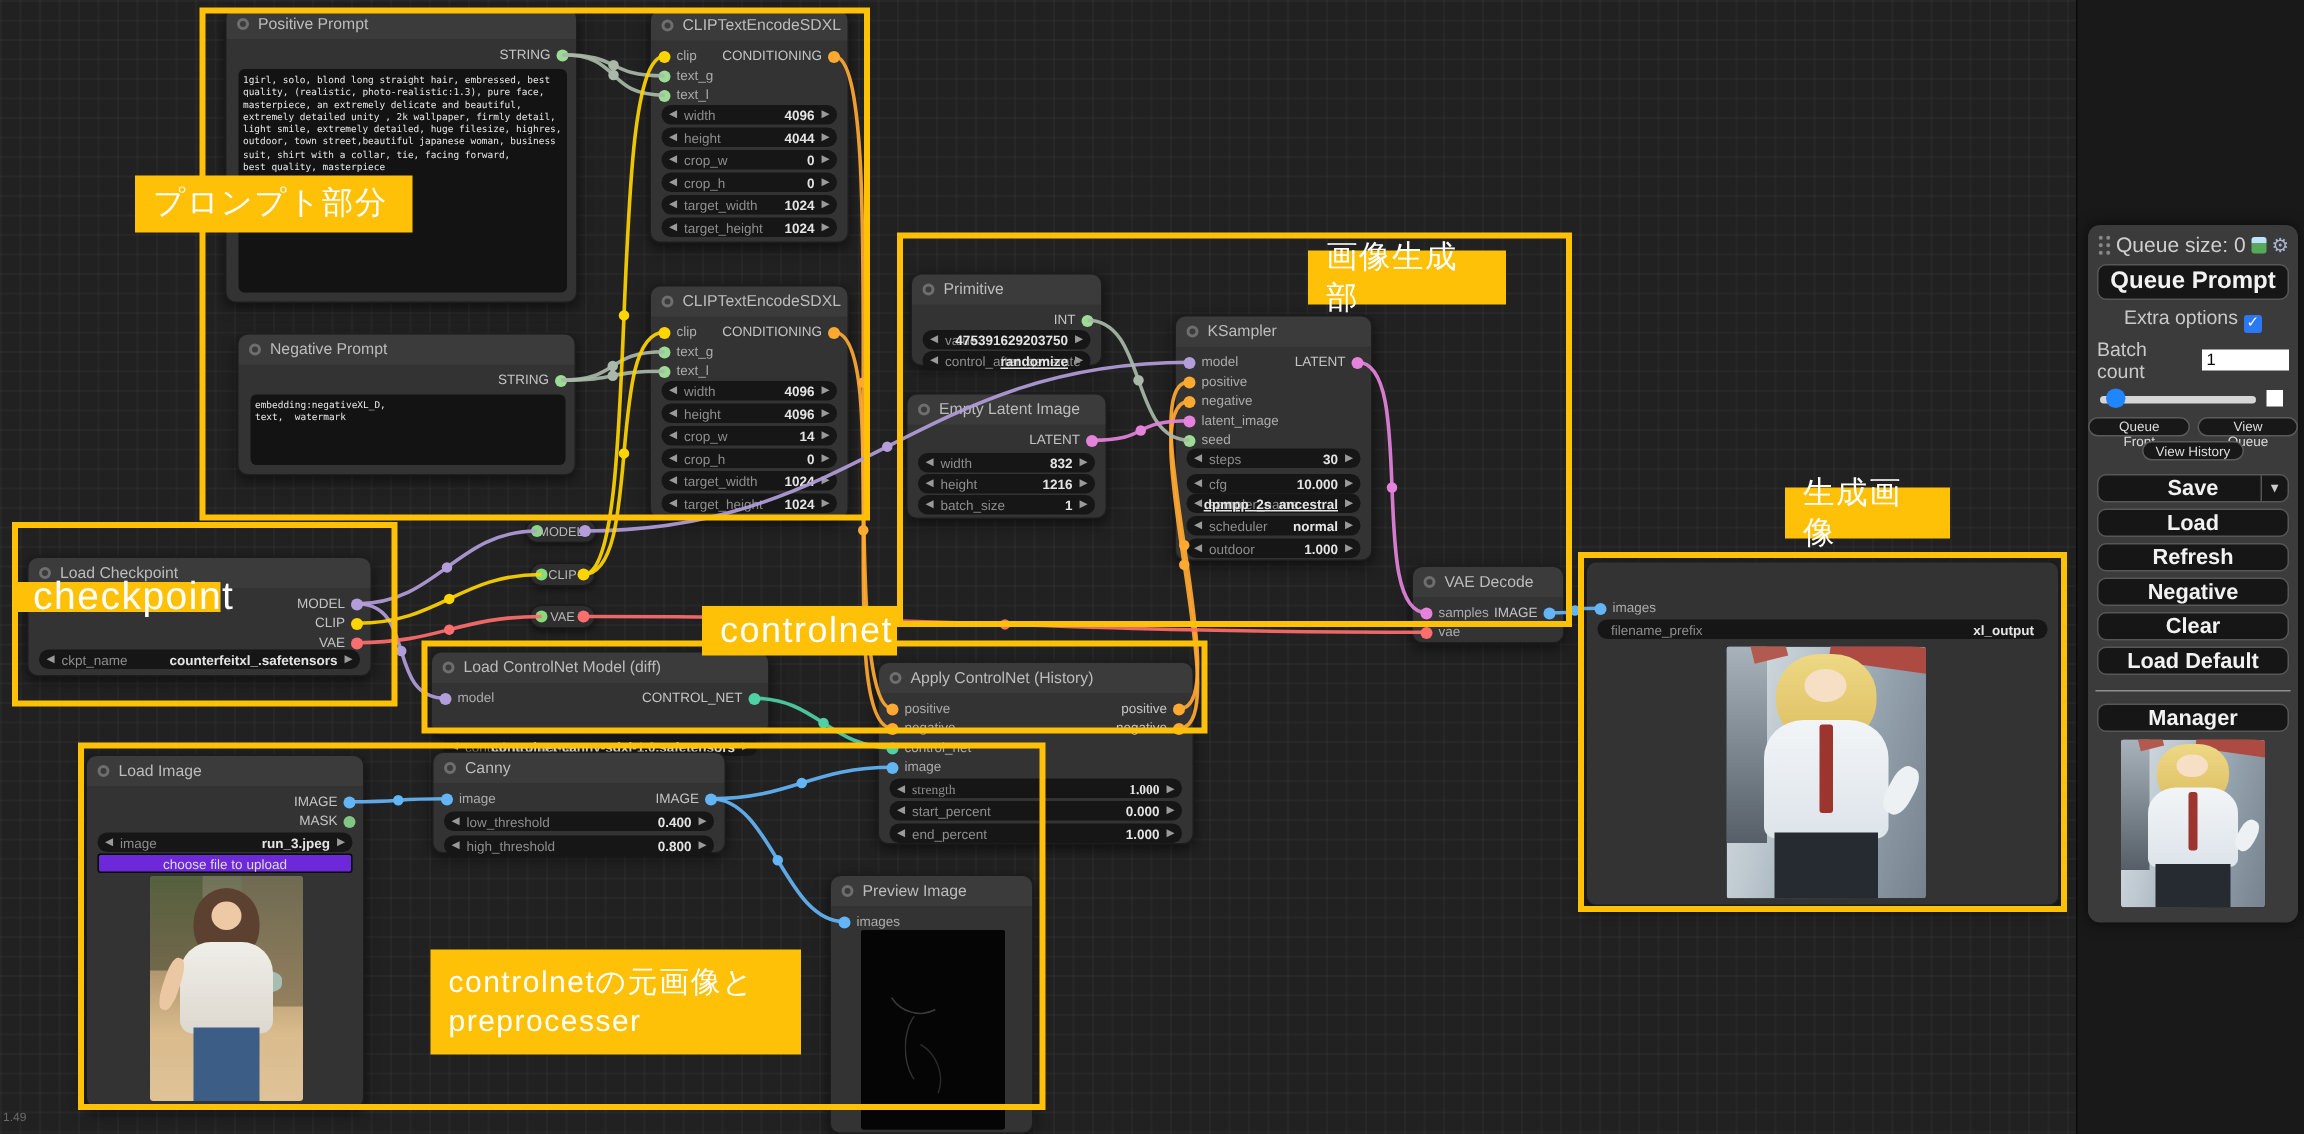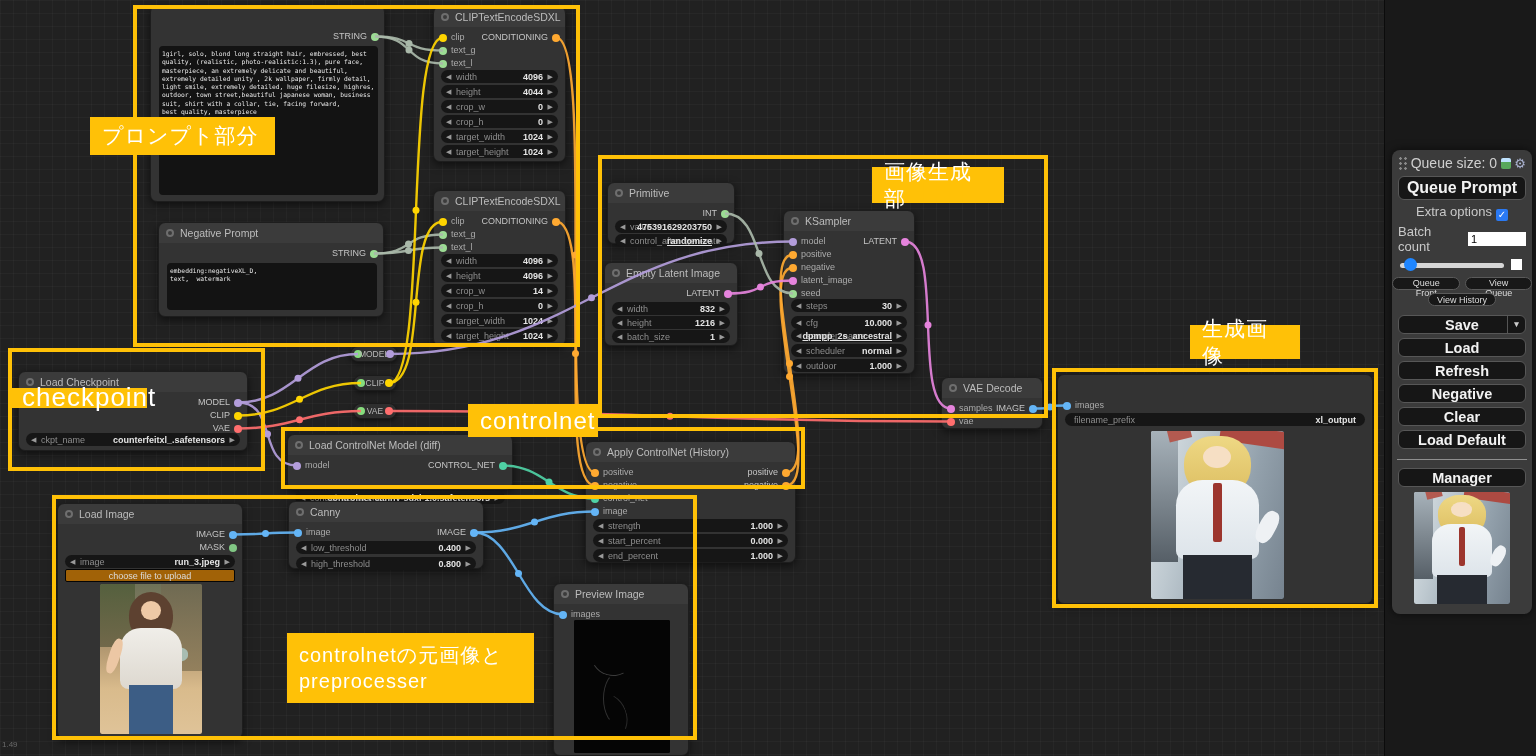--- a/index.html
+++ b/index.html
@@ -21,21 +21,21 @@
   .sdot{position:absolute;width:8px;height:8px;border-radius:50%;top:2.5px;background:#888}
   .silb{position:absolute;left:17px;top:1px;font-size:9px;color:#ababab;white-space:nowrap}
   .solb{position:absolute;right:17px;top:1px;font-size:9px;color:#c4c4c4;white-space:nowrap}
   .widget{position:absolute;left:7px;right:7px;height:13px;background:#161616;border-radius:7px;overflow:hidden}
   .widget .ar{position:absolute;top:2.5px;font-size:7px;color:#9a9a9a;line-height:8px}
   .widget .la{left:5px}.widget .ra{right:5px}
   .widget .wn{position:absolute;left:15px;top:2px;font-size:9px;color:#8d8d8d;white-space:nowrap}
   .widget .wv{position:absolute;right:15px;top:2px;font-size:9px;color:#e4e4e4;font-weight:bold;white-space:nowrap}
   .widget.fld .wn{left:9px}.widget.fld .wv{right:9px}
   .u{text-decoration:underline}
-  .wbtn{position:absolute;left:7px;right:7px;height:13px;background:#a16207;border:1px solid #050505;
+  .wbtn{position:absolute;left:7px;right:7px;height:13px;background:#6d28d9;border:1px solid #050505;
     border-radius:2px;color:#dcdcdc;font-size:9px;text-align:center;line-height:12px}
   .wtext{position:absolute;background:#131313;border-radius:4px;color:#e8e8e8;
     font:6.3px/1.32 "DejaVu Sans Mono",monospace;padding:4px 3px;white-space:pre-wrap;overflow:hidden}
   .wimg{position:absolute;overflow:hidden;background:#000;border-radius:2px}
   .rr{position:absolute;background:#2e2e2e;border:1px solid #1b1b1b;border-radius:8px;z-index:2;box-shadow:0 2px 5px rgba(0,0,0,.5)}
   .rlbl{position:absolute;left:0;right:0;top:2px;text-align:center;font-size:8.5px;color:#b8b8b8}
   .rr .sdot{top:3px;width:8px;height:8px}
 
   
   .art i{position:absolute;display:block}
@@ -98,20 +98,24 @@
     font-size:9px;line-height:17px;text-align:center}
   .mdiv{border:none;border-top:1px solid #8f8f8f;margin:10px 5px 8px}
   .thumb{width:96px;height:112px;margin:5px auto 0;position:relative;overflow:hidden;border-radius:2px;background:#000}
   .footnote{position:absolute;left:2px;top:740px;font-size:8px;color:#6a6a6a;z-index:2}
 </style>
 </head>
 <body>
 
 <div id="canvas">
     <div class="node" style="left: 150px; top: 5px; width: 235px; height: 197px;">
+      <div class="nh">
+        <div class="dot"></div>
+        <div class="t">Positive Prompt</div>
+      </div>
       <div class="slot" style="top: 24px;">
         <div class="solb">STRING</div>
         <div class="sdot" style="right: 5px; background: rgb(156, 220, 148);"></div>
       </div>
       <div class="wtext" style="left: 8px; top: 40px; width: 219px; height: 149px;">1girl, solo, blond long straight hair, embressed, best quality, (realistic, photo-realistic:1.3), pure face, masterpiece, an extremely delicate and beautiful, extremely detailed unity , 2k wallpaper, firmly detail, light smile, extremely detailed, huge filesize, highres, outdoor, town street,beautiful japanese woman, business suit, shirt with a collar, tie, facing forward,
 best quality, masterpiece</div>
     </div>
     <div class="node" style="left: 433px; top: 6px; width: 133px; height: 156px;">
       <div class="nh">
         <div class="dot"></div>
@@ -471,21 +475,21 @@
         <div class="silb">image</div>
       </div>
       <div class="slot" style="top: 24px;">
         <div class="solb">positive</div>
         <div class="sdot" style="right: 5px; background: rgb(255, 169, 49);"></div>
       </div>
       <div class="slot" style="top: 37px;">
         <div class="solb">negative</div>
         <div class="sdot" style="right: 5px; background: rgb(255, 169, 49);"></div>
       </div>
-      <div class="widget" style="top: 77px;">
+      <div class="widget" style="top: 77px; font-family: Liberation Serif, serif;">
         <div class="ar la">◀</div>
         <div class="ar ra">▶</div>
         <div class="wn">strength</div>
         <div class="wv">1.000</div>
       </div>
       <div class="widget" style="top: 92px;">
         <div class="ar la">◀</div>
         <div class="ar ra">▶</div>
         <div class="wn">start_percent</div>
         <div class="wv">0.000</div>

